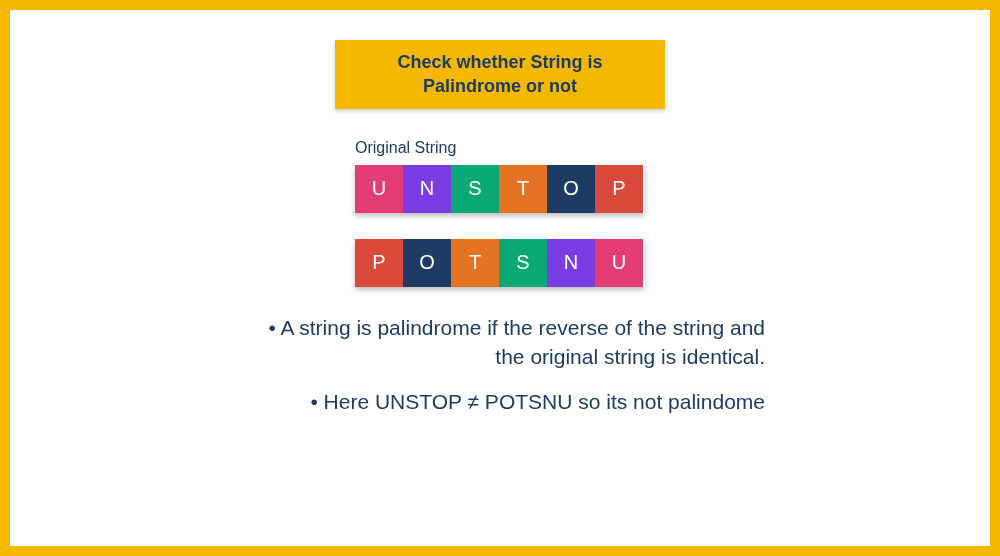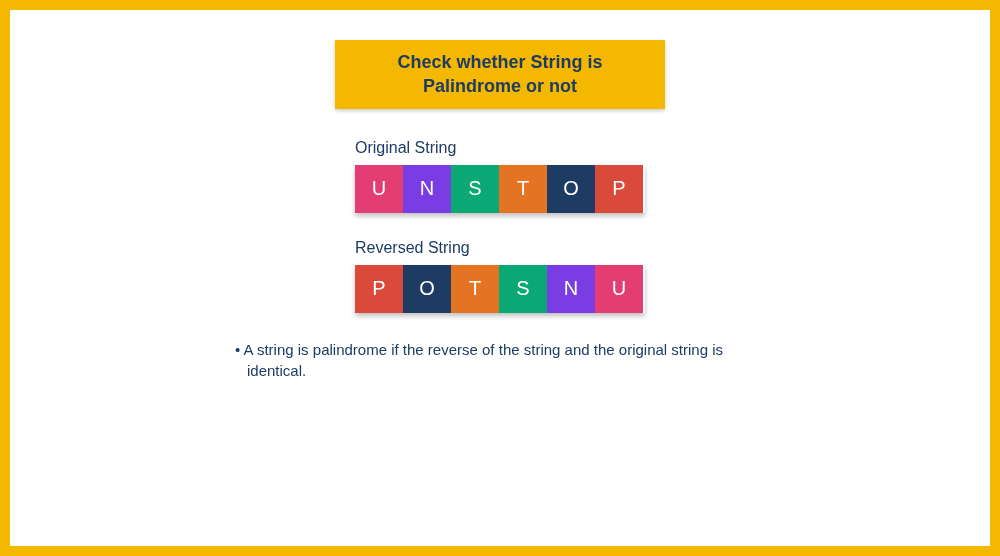--- a/index.html
+++ b/index.html
@@ -48,22 +48,23 @@
       align-items: center;
       justify-content: center;
       color: #fff;
       font-size: 20px;
       font-weight: 500;
     }
     .bullets {
       width: 530px;
       margin: 22px auto 0;
       color: #1d3b63;
-      font-size: 15px;
+      font-size: 21px;
       line-height: 1.4;
+      text-align: right;
     }
     .bullet {
       margin-bottom: 16px;
       padding-left: 12px;
       text-indent: -12px;
     }
     .logo {
       position: absolute;
       bottom: 18px;
       right: 28px;
@@ -99,28 +100,28 @@
         <div class="cell" style="background: rgb(228, 61, 116);">U</div>
         <div class="cell" style="background: rgb(122, 61, 228);">N</div>
         <div class="cell" style="background: rgb(10, 168, 116);">S</div>
         <div class="cell" style="background: rgb(229, 115, 36);">T</div>
         <div class="cell" style="background: rgb(29, 59, 99);">O</div>
         <div class="cell" style="background: rgb(217, 74, 58);">P</div>
       </div>
   </div>
 
   <div class="section">
-    <div class="section-label">Reversed String</div>
     <div class="cells" id="reversed-cells">
         <div class="cell" style="background: rgb(217, 74, 58);">P</div>
         <div class="cell" style="background: rgb(29, 59, 99);">O</div>
         <div class="cell" style="background: rgb(229, 115, 36);">T</div>
         <div class="cell" style="background: rgb(10, 168, 116);">S</div>
         <div class="cell" style="background: rgb(122, 61, 228);">N</div>
         <div class="cell" style="background: rgb(228, 61, 116);">U</div>
       </div>
   </div>
 
   <div class="bullets">
     <div class="bullet">• A string is palindrome if the reverse of the string and the original string is identical.</div>
+    <div class="bullet">• Here UNSTOP ≠ POTSNU so its not palindome</div>
   </div>
 
 </div>
 
 </body></html>

